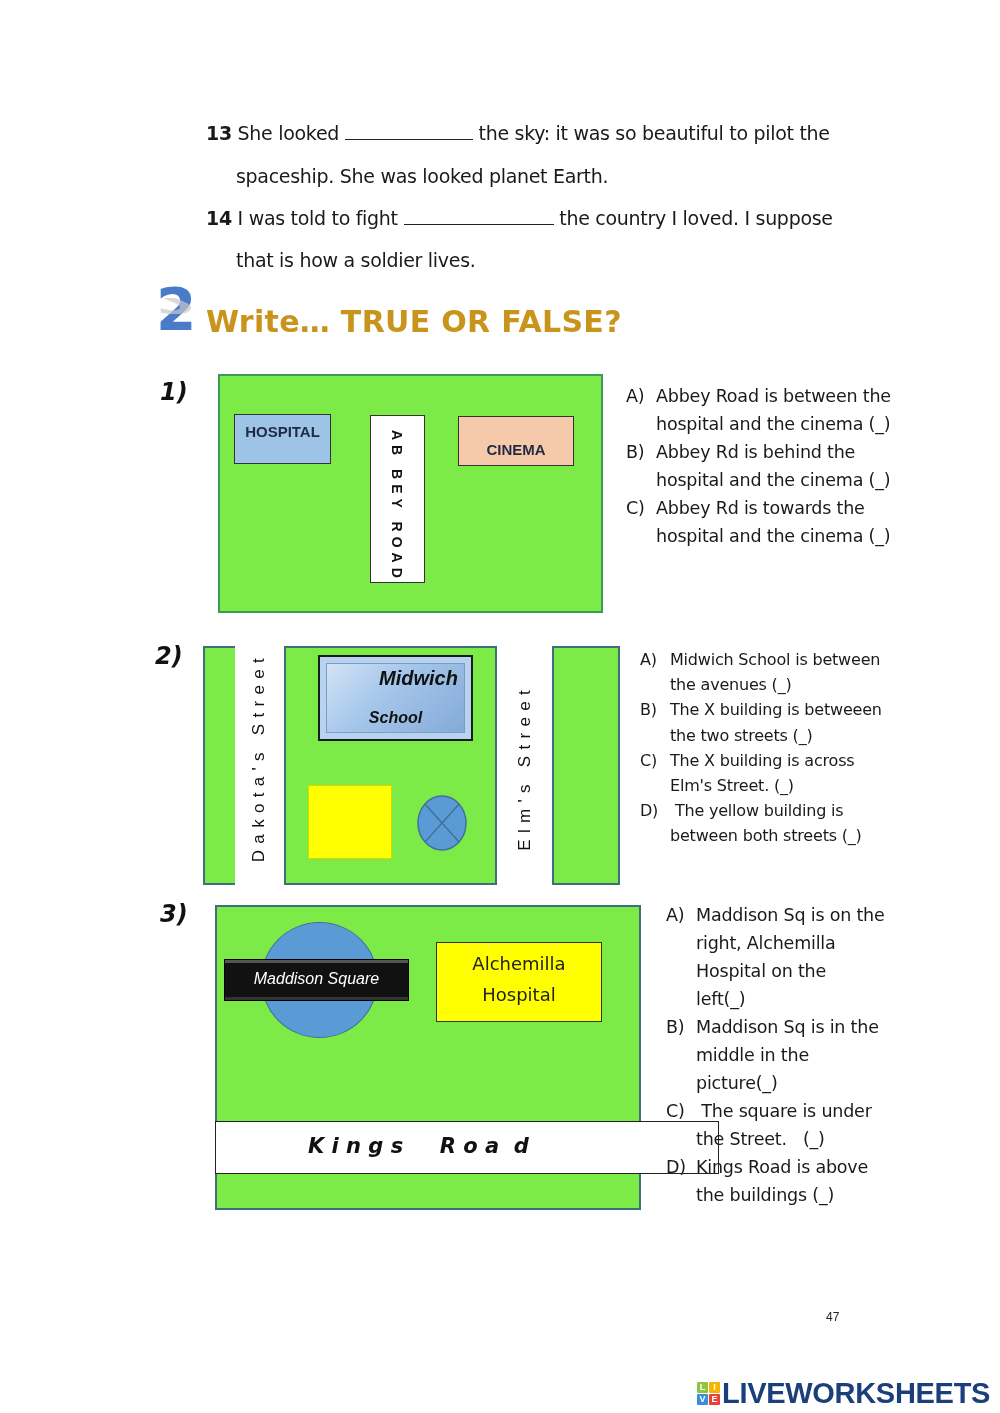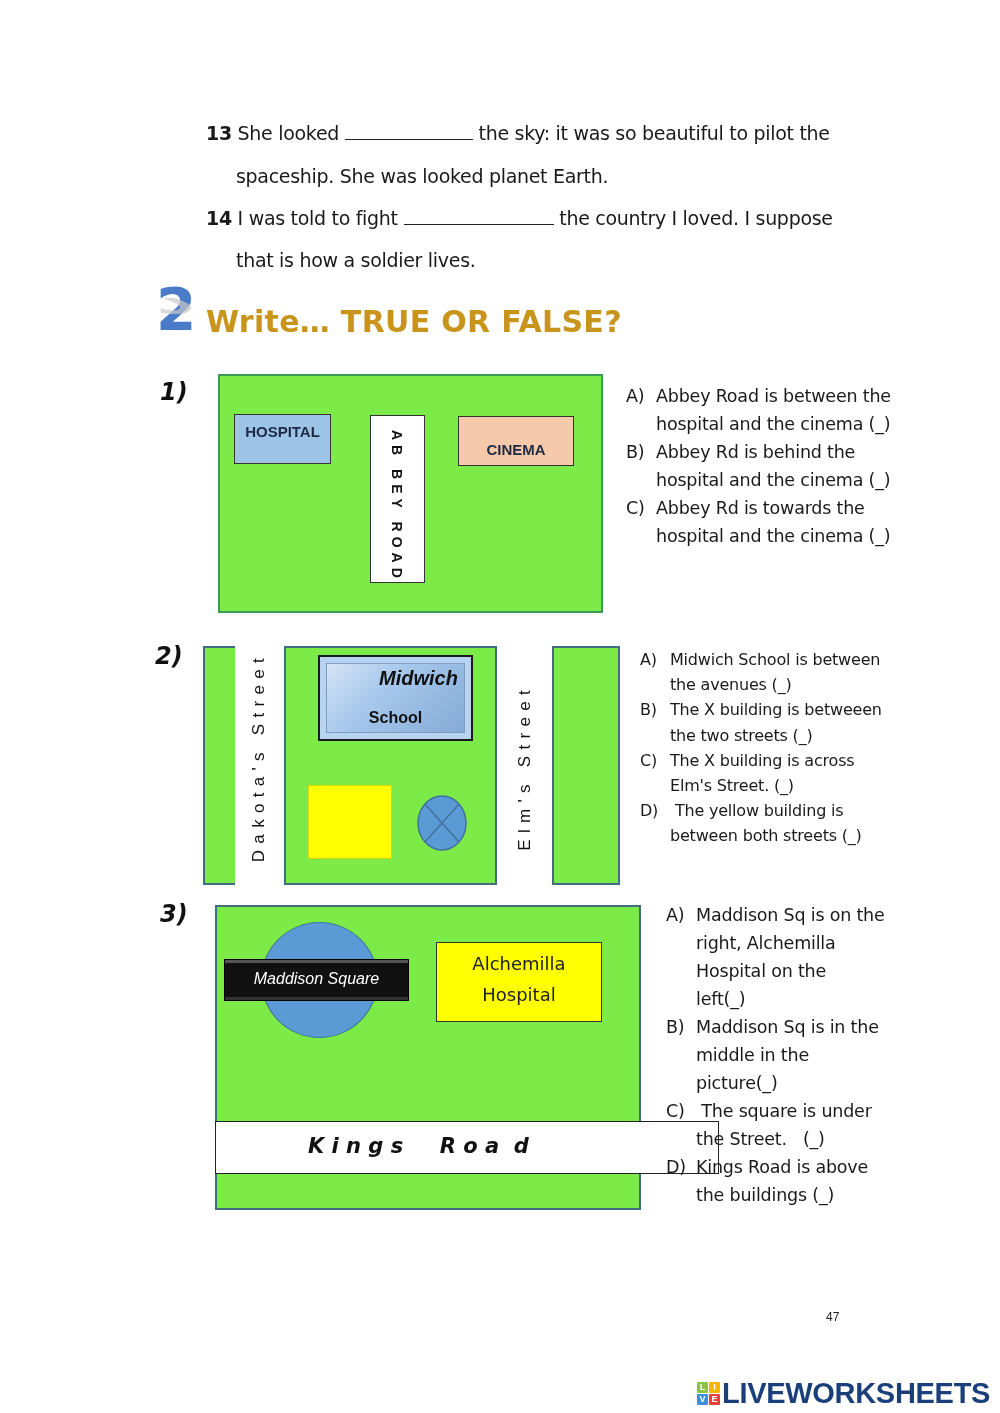--- a/index.html
+++ b/index.html
@@ -122,21 +122,21 @@
 </div>
 
 <div class="item-num" style="left:155px; top:642px;">2)</div>
 <div class="abs green2" style="left:203px; top:646px; width:32px; height:239px; border-right:none;"></div>
 <div class="abs" style="left:235px; top:646px; width:49px; height:239px; background:#fff;">
   <span class="vtext rot180" style="left:14px; top:6px; font-size:17px; letter-spacing:6.3px;">Dakota's Street</span>
 </div>
 <div class="abs green2" style="left:284px; top:646px; width:213px; height:239px;">
   <div class="abs" style="left:32px; top:7px; width:155px; height:86px; box-sizing:border-box; border:2px solid #1a1a1a; background:linear-gradient(135deg,#dbe9f7 0%,#a8c8ec 40%,#7fa7d4 100%); box-shadow: inset 0 0 0 6px #b8d3f0, inset 0 0 0 7px #7d9cc4;">
     <div class="abs" style="left:0; top:10px; width:151px; text-align:center; font-family:'Liberation Sans',sans-serif; font-weight:bold; font-style:italic; font-size:20px; color:#111;margin-left:23px;">Midwich</div>
-    <div class="abs" style="left:0; top:52px; width:151px; text-align:center; font-family:'Liberation Sans',sans-serif; font-weight:bold; font-size:16px; color:#111;">School</div>
+    <div class="abs" style="left:0; top:52px; width:151px; text-align:center; font-family:'Liberation Sans',sans-serif; font-weight:bold; font-style:italic; font-size:16px; color:#111;">School</div>
   </div>
   <div class="abs" style="left:22px; top:137px; width:82px; height:72px; background:#ffff00; border:1px solid #d8d800;"></div>
   <div class="abs" style="left:131px; top:147px; width:50px; height:56px;">
     <svg width="50" height="56" viewBox="0 0 50 56">
       <ellipse cx="25" cy="28" rx="24" ry="27" fill="#5b9bd5" stroke="#41719c" stroke-width="1.5"></ellipse>
       <line x1="8" y1="9" x2="42" y2="47" stroke="#41719c" stroke-width="1.5"></line>
       <line x1="42" y1="9" x2="8" y2="47" stroke="#41719c" stroke-width="1.5"></line>
     </svg>
   </div>
 </div>

